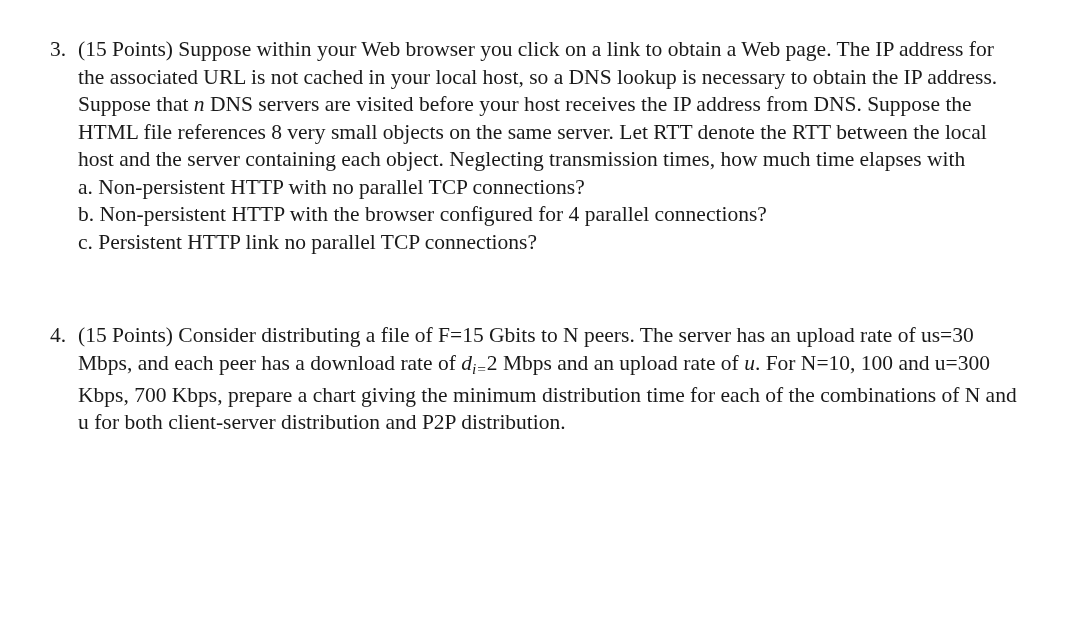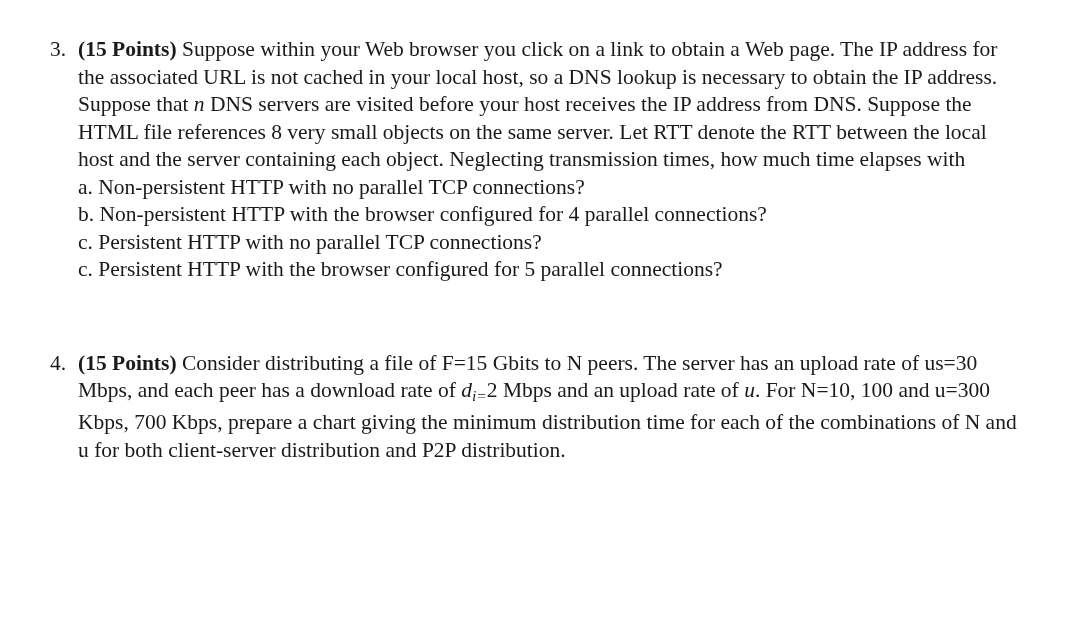--- a/index.html
+++ b/index.html
@@ -38,21 +38,21 @@
     flex: 1 1 auto;
     font-size: 21.5px;
     line-height: 27.5px;
     max-width: 940px;
   }
   .para {
     margin: 0;
     text-align: left;
   }
   .bold {
-    font-weight: bold;
+    font-weight: normal;
   }
   .ital {
     font-style: italic;
   }
   .subitems {
     margin: 0;
     padding: 0;
   }
   .subitem {
     margin: 0;
@@ -73,22 +73,21 @@
 
 <div class="page">
 
   <div class="problem">
     <div class="problem-number">3.</div>
     <div class="problem-body">
       <p class="para"><span class="bold">(15 Points)</span><span> Suppose within your Web browser you click on a link to obtain a Web page. The IP address for the associated URL is not cached in your local host, so a DNS lookup is necessary to obtain the IP address. Suppose that </span><span class="ital">n</span><span> DNS servers are visited before your host receives the IP address from DNS. Suppose the HTML file references 8 very small objects on the same server. Let RTT denote the RTT between the local host and the server containing each object. Neglecting transmission times, how much time elapses with</span></p>
       <div class="subitems">
         <p class="subitem">a. Non-persistent HTTP with no parallel TCP connections?</p>
         <p class="subitem">b. Non-persistent HTTP with the browser configured for 4 parallel connections?</p>
-        <p class="subitem">c. Persistent HTTP with no parallel TCP connections?</p>
-        <p class="subitem">c. Persistent HTTP with the browser configured for 5 parallel connections?</p>
+        <p class="subitem">c. Persistent HTTP link no parallel TCP connections?</p>
       </div>
     </div>
   </div>
 
   <div class="gap"></div>
 
   <div class="problem">
     <div class="problem-number">4.</div>
     <div class="problem-body">
       <p class="para"><span class="bold">(15 Points)</span><span> Consider distributing a file of F=15 Gbits to N peers. The server has an upload rate of us=30 Mbps, and each peer has a download rate of </span><span class="ital">d</span><span class="ital sub">i=</span><span>2 Mbps and an upload rate of </span><span class="ital">u</span><span>. For N=10, 100 and u=300 Kbps, 700 Kbps, prepare a chart giving the minimum distribution time for each of the combinations of N and u for both client-server distribution and P2P distribution.</span></p>

